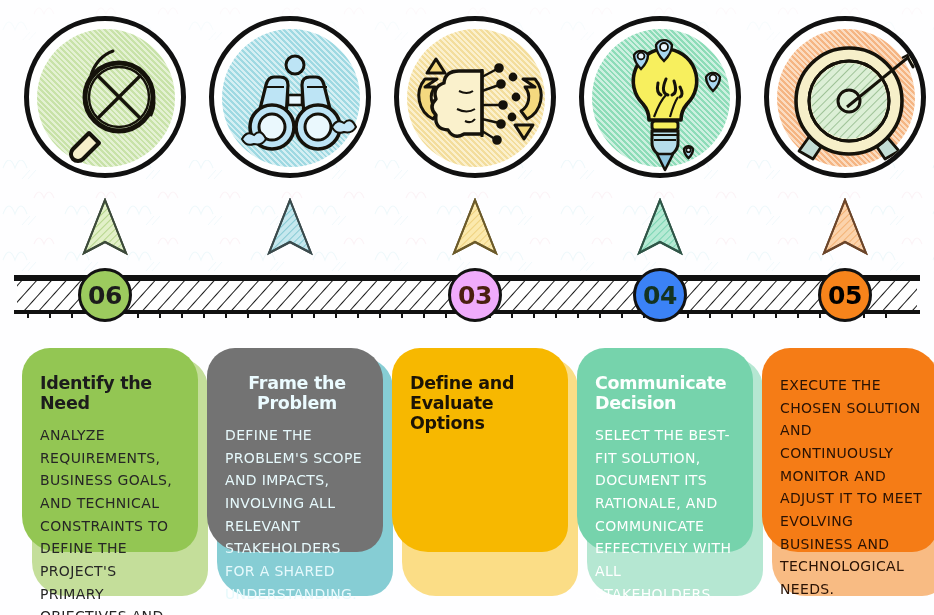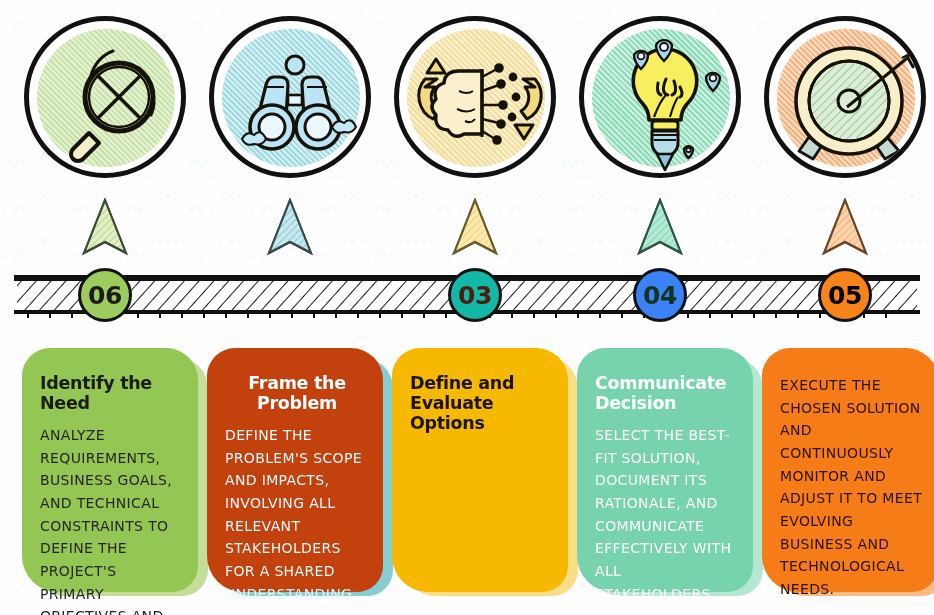--- a/index.html
+++ b/index.html
@@ -92,21 +92,21 @@
   .card-shadow {
     position: absolute;
     left: 10px; top: 10px;
     width: 176px; height: 238px;
     border-radius: 26px 30px 26px 34px;
   }
   .card {
     position: absolute;
     left: 0; top: 0;
     width: 176px;
-    height: 244px;
+    height: 204px;
     border-radius: 28px 32px 26px 36px;
     padding: 26px 14px 10px 18px;
   }
   .card-title {
     font-family: "DejaVu Sans", sans-serif;
     font-weight: bold;
     font-size: 17.5px;
     line-height: 1.14;
     letter-spacing: -0.3px;
     margin-bottom: 10px;
@@ -356,21 +356,21 @@
         <line x1="806" y1="40" x2="806" y2="46"></line>
           <line x1="828" y1="40" x2="828" y2="46"></line>
         <line x1="850" y1="40" x2="850" y2="46"></line>
           <line x1="872" y1="40" x2="872" y2="46"></line>
       </g>
     </svg>
 
     <div class="badge" style="left:64px;background:#9ccb5e;color:#1c1c1c">
       <span>06</span>
     </div>
-    <div class="badge" style="left:434px;background:#14b8a6;color:#4a1f10">
+    <div class="badge" style="left:434px;background:#f0abfc;color:#4a1f10">
       <span>03</span>
     </div>
     <div class="badge" style="left:619px;background:#3b82f6;color:#143321">
       <span>04</span>
     </div>
     <div class="badge" style="left:804px;background:#f7841b;color:#000000">
       <span>05</span>
     </div>
   </div>
 
@@ -379,21 +379,21 @@
     <div class="card-wrap" style="left:22px">
       <div class="card-shadow" style="background:#c4de9a"></div>
       <div class="card" style="background:#93c653">
         <div class="card-title" style="color:#1c1c1c">Identify the Need</div>
         <div class="card-body" style="color:#262626">Analyze requirements, business goals, and technical constraints to define the project's primary objectives and limitations.</div>
       </div>
     </div>
 
     <div class="card-wrap" style="left:207px">
       <div class="card-shadow" style="background:#86cdd4"></div>
-      <div class="card" style="background:#c2410c">
+      <div class="card" style="background:#737373">
         <div class="card-title" style="color:#ebfbff;text-align:center">Frame the Problem</div>
         <div class="card-body" style="color:#e6f9fc">Define the problem's scope and impacts, involving all relevant stakeholders for a shared understanding.</div>
       </div>
     </div>
 
     <div class="card-wrap" style="left:392px">
       <div class="card-shadow" style="background:#fbdd86"></div>
       <div class="card" style="background:#f7b800">
         <div class="card-title" style="color:#1c1405">Define and Evaluate Options</div>
       </div>

